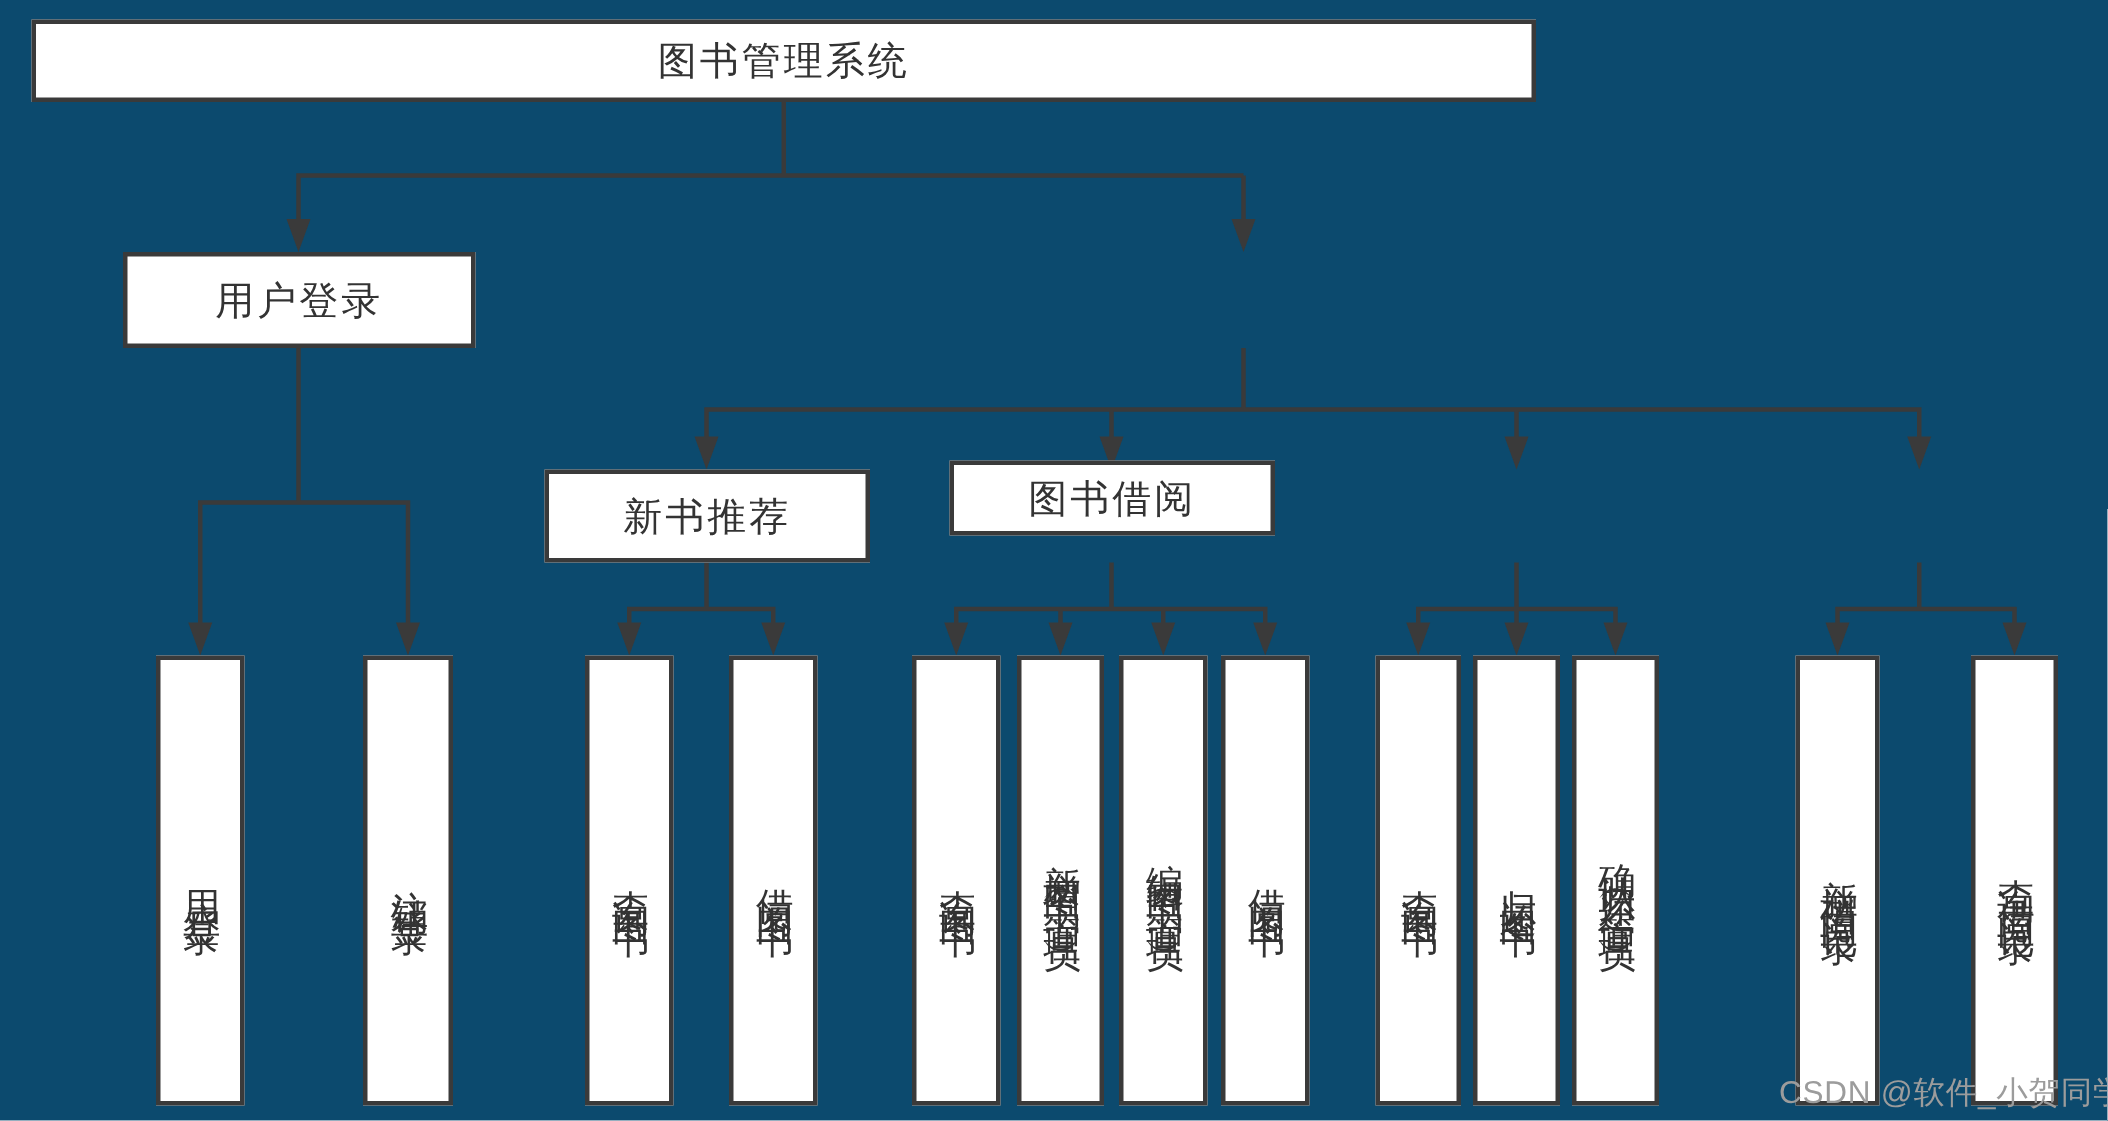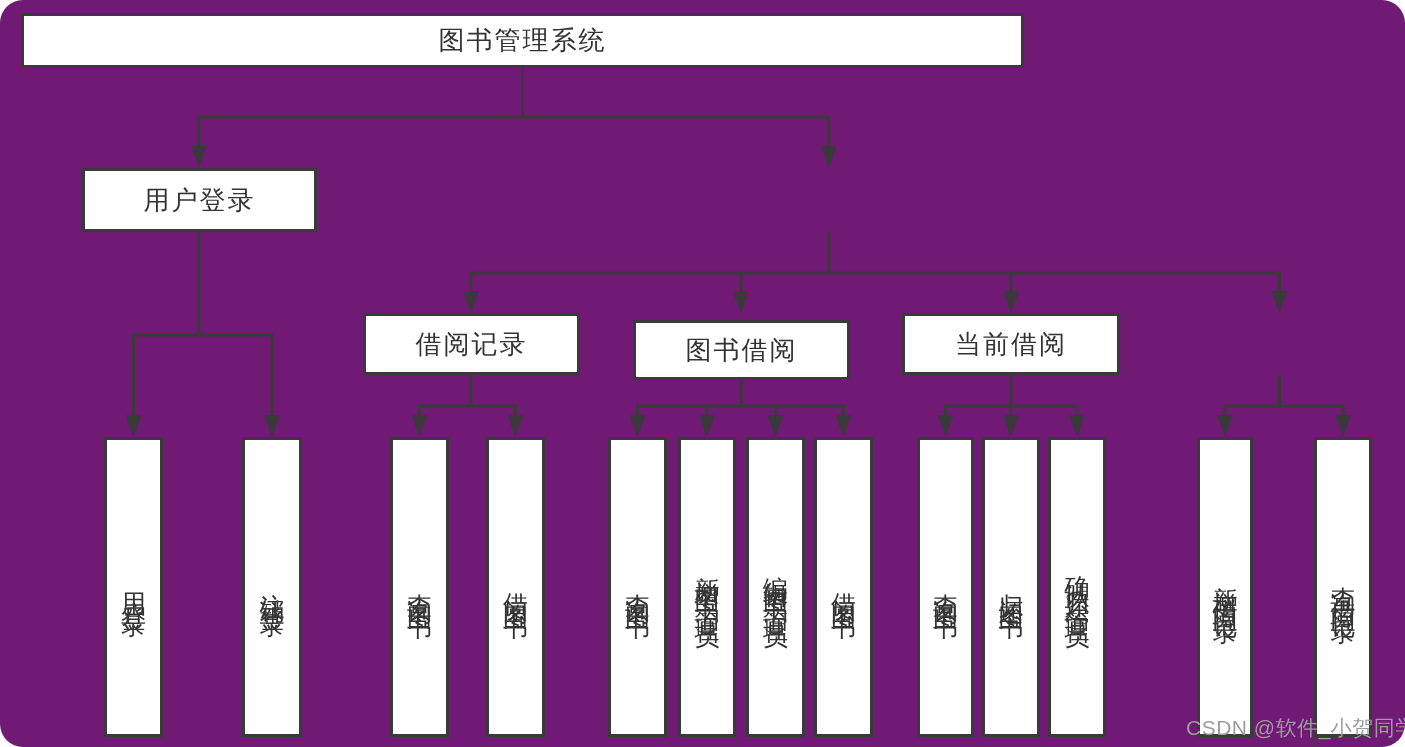--- a/index.html
+++ b/index.html
@@ -1,20 +1,19 @@
 <!DOCTYPE html>
 <html><head>
 <meta charset="utf-8">
 <style>
   html,body{margin:0;padding:0;background:#ffffff;}
   .canvas{
-    position:relative;width:1405px;height:747px;background:#701a75;
+    position:relative;width:1405px;height:747px;background:#0c4a6e;
     font-family:"Liberation Sans","DejaVu Sans",sans-serif;color:#333;
     overflow:hidden;
-    border-radius:23px;
   }
   svg.wires{position:absolute;left:0;top:0;z-index:0;}
   .node{
     position:absolute;box-sizing:border-box;border:3px solid #3a3a3a;background:#ffffff;
     display:flex;align-items:center;justify-content:center;z-index:1;
   }
   .node .lbl{font-size:26px;letter-spacing:2px;white-space:nowrap;}
   .vnode .lbl{
     writing-mode:vertical-rl;text-orientation:mixed;
     font-size:25px;letter-spacing:7px;line-height:1;white-space:nowrap;
@@ -64,27 +63,24 @@
 
   <div class="node" style="left:21px;top:13px;width:1003px;height:55px">
     <span class="lbl">图书管理系统</span>
   </div>
 
   <div class="node" style="left:82px;top:168px;width:235px;height:64px">
     <span class="lbl">用户登录</span>
   </div>
 
   <div class="node" style="left:363px;top:313px;width:217px;height:62px">
-    <span class="lbl">借阅记录</span>
+    <span class="lbl">新书推荐</span>
   </div>
-  <div class="node" style="left:633px;top:320px;width:217px;height:60px">
+  <div class="node" style="left:633px;top:307px;width:217px;height:50px">
     <span class="lbl">图书借阅</span>
-  </div>
-  <div class="node" style="left:902px;top:313px;width:218px;height:62px">
-    <span class="lbl">当前借阅</span>
   </div>
 
   <div class="node vnode" style="left:104px;top:437px;width:59px;height:300px">
     <span class="lbl">用户登录</span>
   </div>
   <div class="node vnode" style="left:242px;top:437px;width:60px;height:300px">
     <span class="lbl">注销登录</span>
   </div>
 
   <div class="node vnode" style="left:390px;top:437px;width:59px;height:300px">

